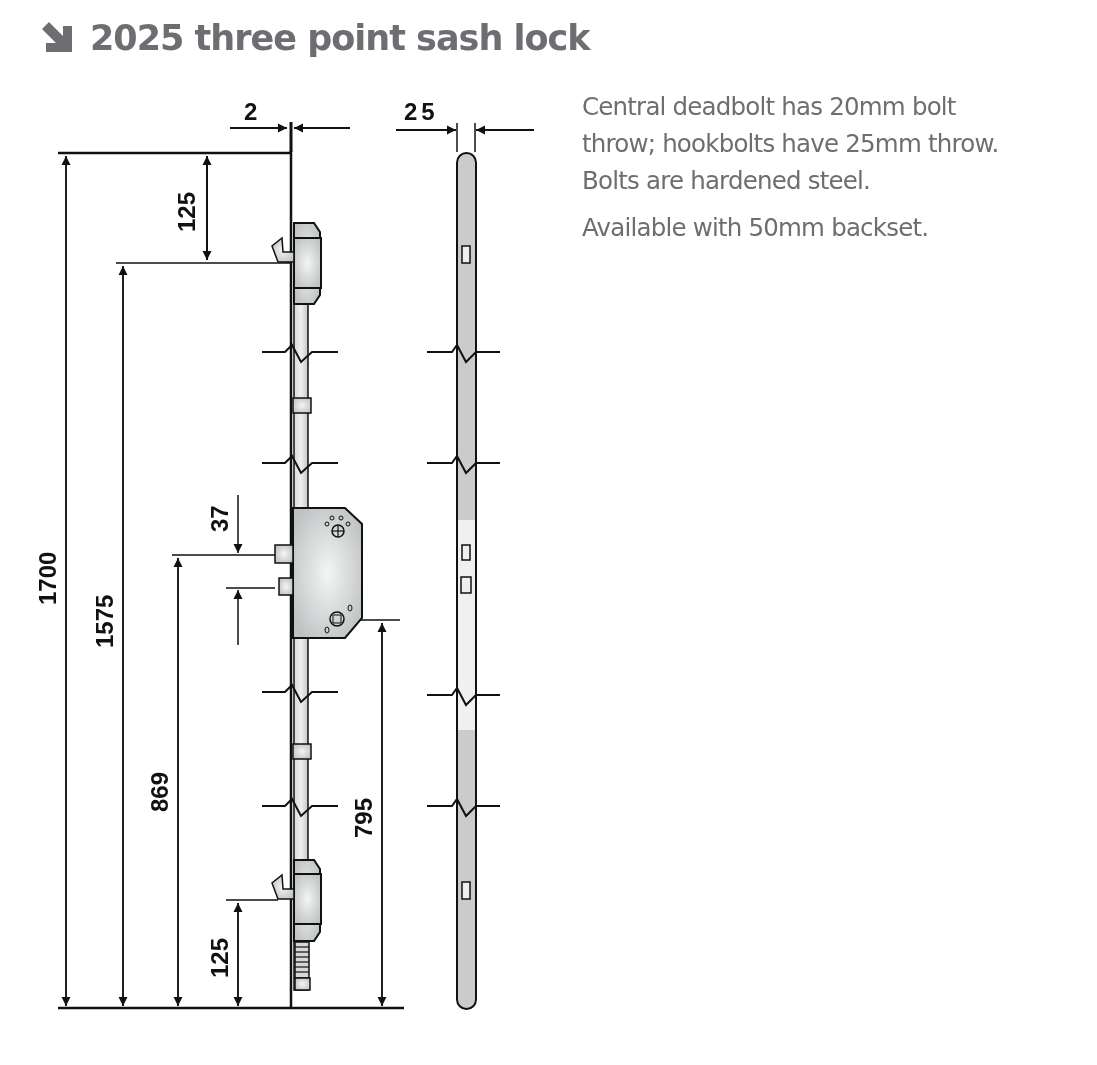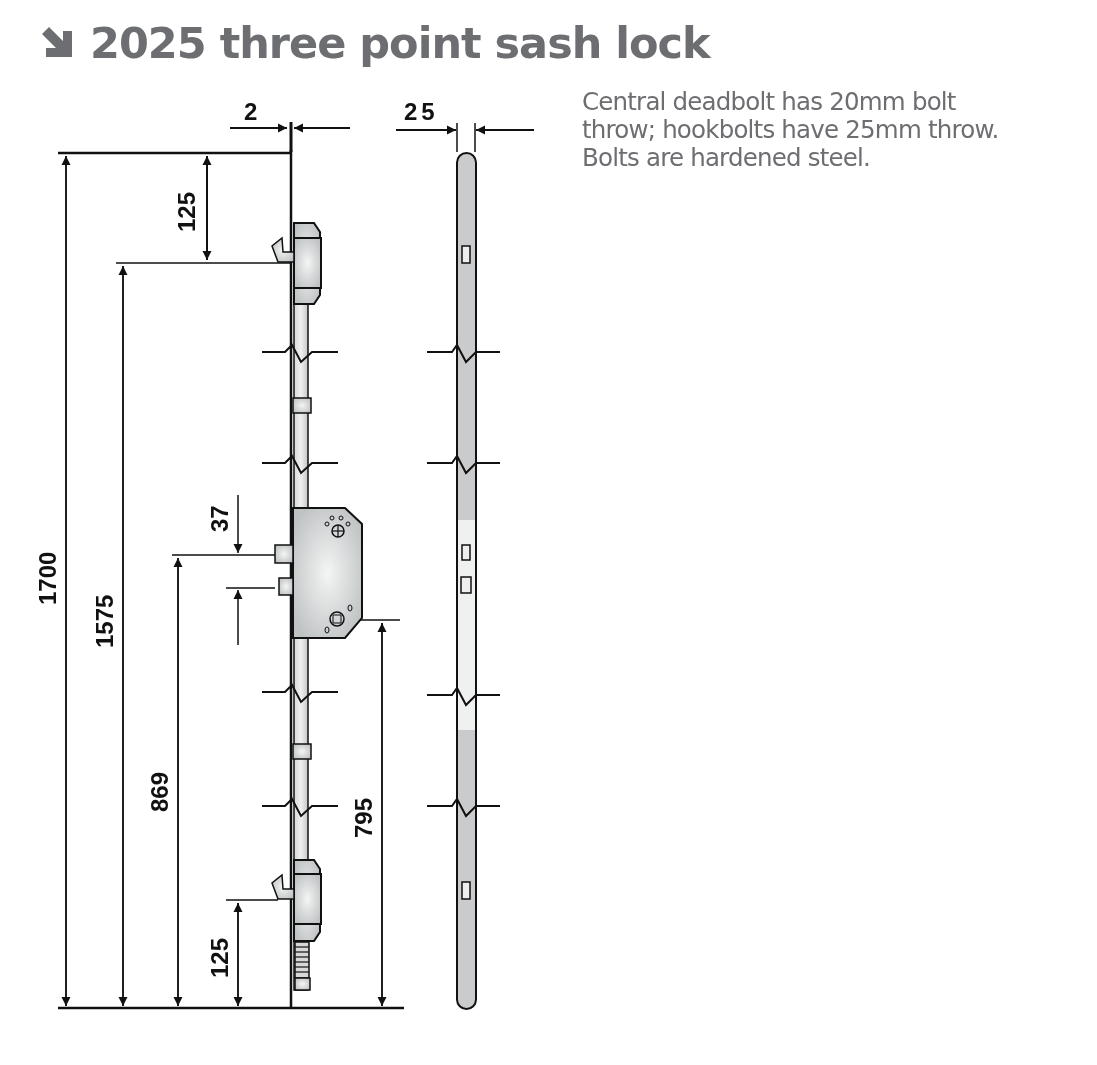--- a/index.html
+++ b/index.html
@@ -2,28 +2,28 @@
 <html><head>
 <meta charset="utf-8">
 <style>
   html, body { margin: 0; padding: 0; background: #ffffff; }
   body { width: 1097px; height: 1065px; position: relative; overflow: hidden; }
   .title {
     position: absolute; left: 40px; top: 18px;
     display: flex; align-items: center; gap: 14px;
     color: #6d6e71;
     font-family: "DejaVu Sans", sans-serif; font-weight: bold;
-    font-size: 43px; letter-spacing: -1px;
+    font-size: 35px; letter-spacing: -1px;
   }
   .title svg { display: block; }
   .desc {
     position: absolute; left: 582px; top: 88px; width: 505px;
     color: #6d6e71;
     font-family: "DejaVu Sans", sans-serif;
-    font-size: 24.5px; line-height: 28px; letter-spacing: -0.8px;
+    font-size: 24.5px; line-height: 37px; letter-spacing: -0.8px;
   }
   .desc p { margin: 0 0 10px 0; white-space: pre-line; }
   .diagram { position: absolute; left: 0; top: 0; }
   .dimtxt {
     font-family: "Liberation Sans", sans-serif; font-weight: bold;
     font-size: 24px; fill: #111;
   }
 </style>
 </head>
 <body>
@@ -32,20 +32,21 @@
   <svg width="36" height="36" viewBox="0 0 36 36">
     <polygon points="2,9 9,2 23,16 23,6 32,6 32,32 6,32 6,23 16,23" fill="#6d6e71"></polygon>
   </svg>
   <span>2025 three point sash lock</span>
 </div>
 
 <div class="desc">
   <p>Central deadbolt has 20mm bolt
 throw;  hookbolts have 25mm throw.
 Bolts are hardened steel.</p>
+  <p>Available with 50mm backset.</p>
 </div>
 
 <svg class="diagram" width="560" height="1065" viewBox="0 0 560 1065">
   <defs>
     <marker id="ah" viewBox="0 0 10 10" refX="10" refY="5" markerWidth="9" markerHeight="14" orient="auto-start-reverse" markerUnits="userSpaceOnUse">
       <path d="M0,0 L10,5 L0,10 z" fill="#111"></path>
     </marker>
     <radialGradient id="metal" cx="50%" cy="50%" r="60%">
       <stop offset="0%" stop-color="#f4f5f5"></stop>
       <stop offset="100%" stop-color="#bfc2c3"></stop>

